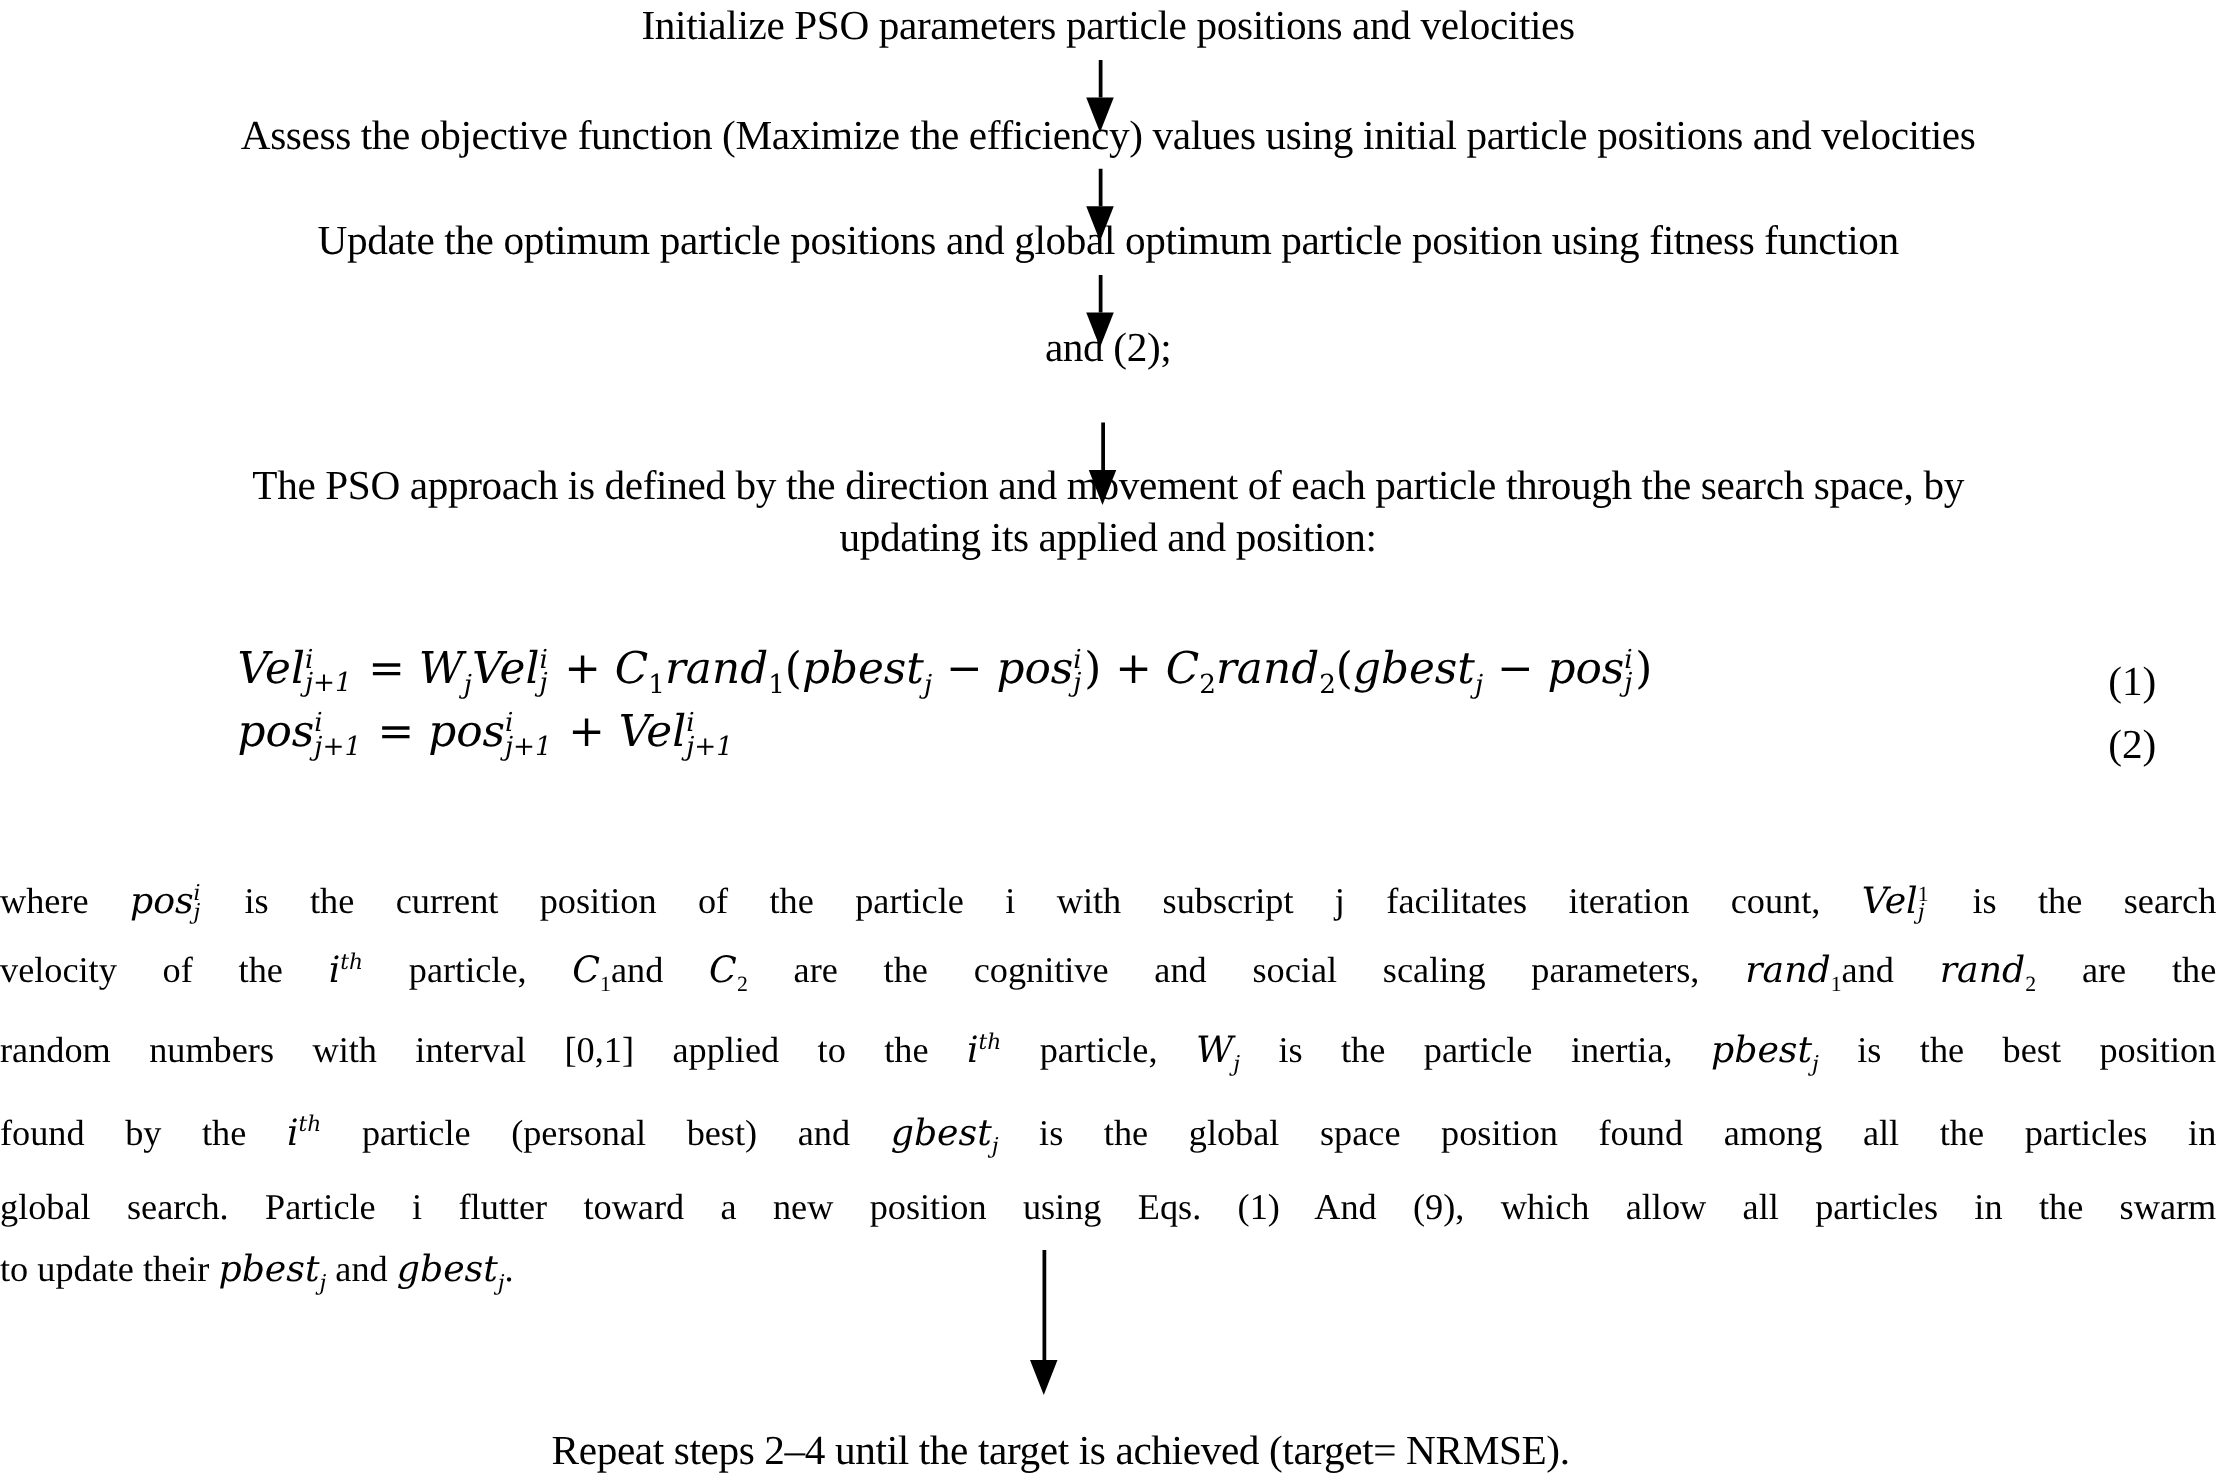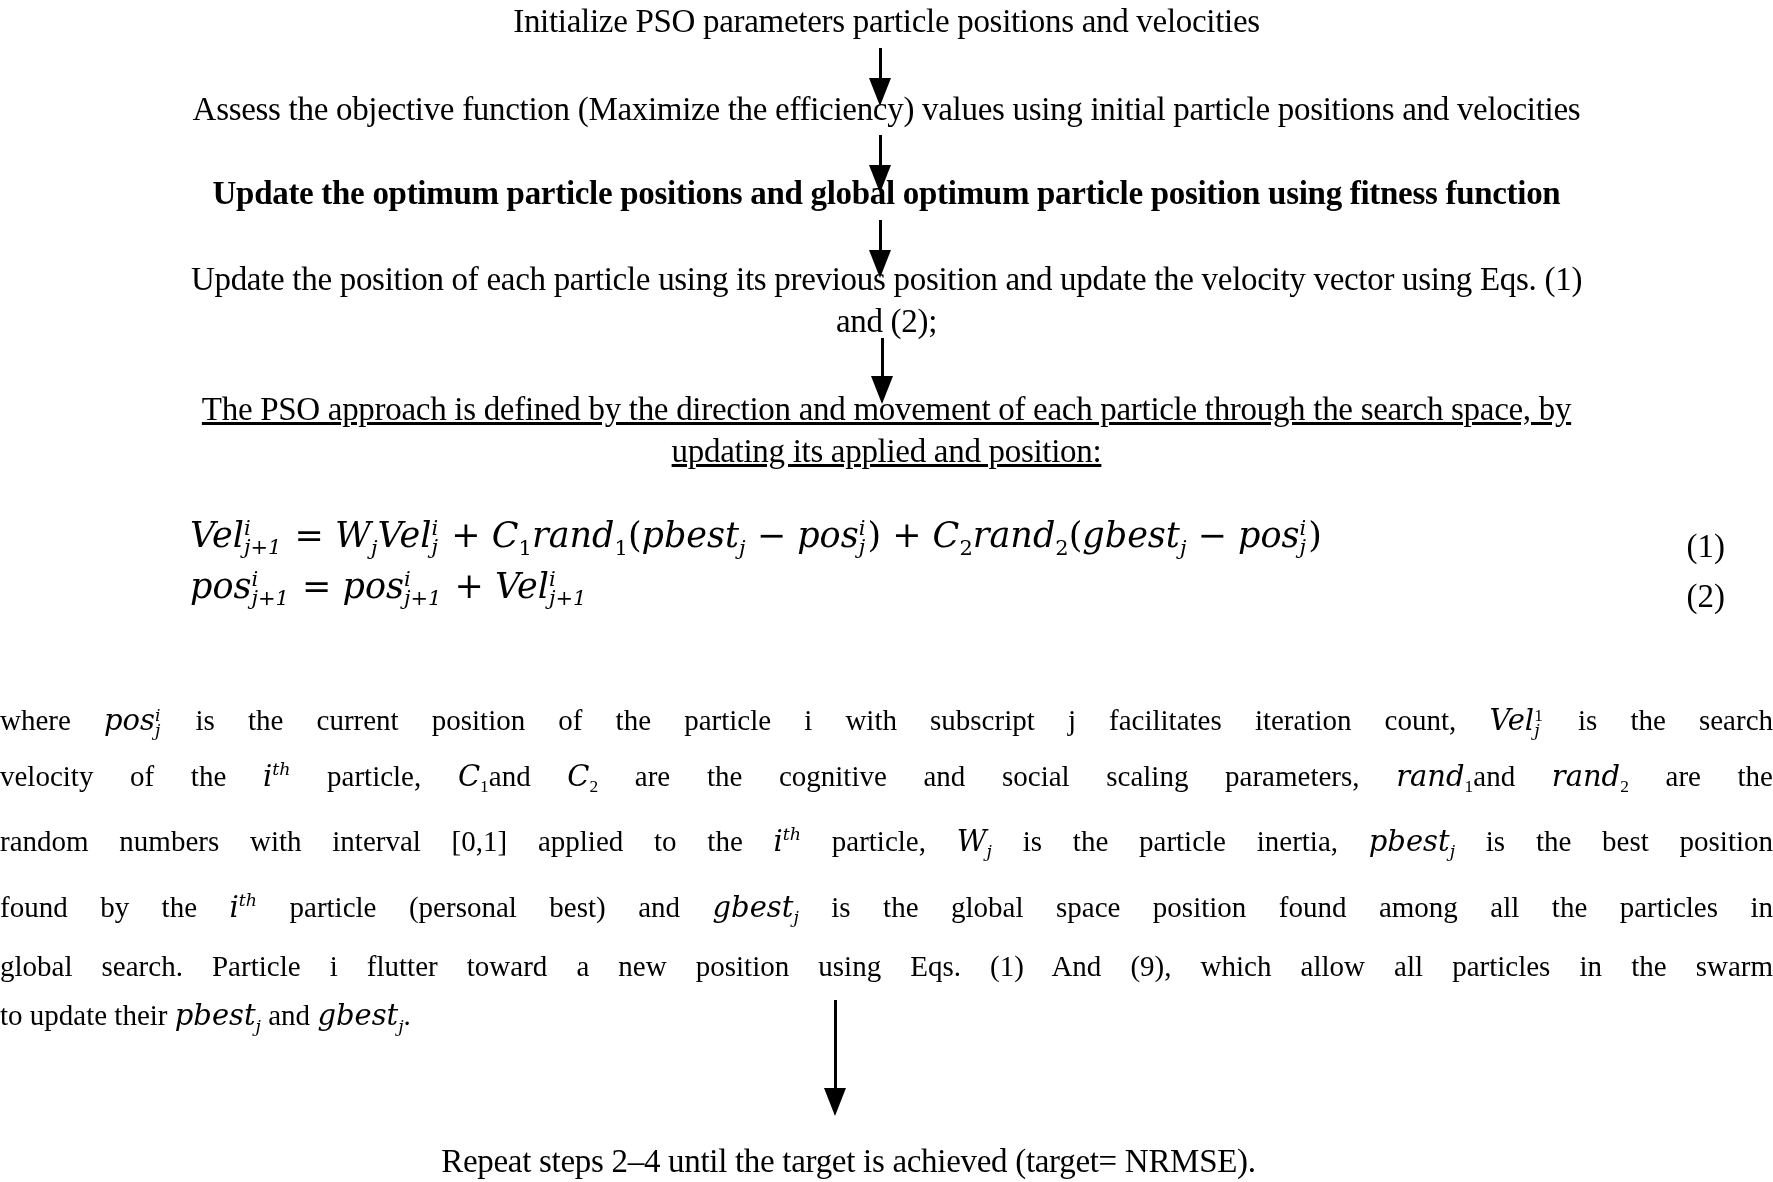--- a/index.html
+++ b/index.html
@@ -41,36 +41,35 @@
   <div class="shaft" style="height:30px;"></div>
     <div class="head" style="top:30px;"></div>
 </div>
 
 <div class="step" style="top:88px;">Assess the objective function (Maximize the efficiency) values using initial particle positions and velocities</div>
 <div class="arrow" style="left:880px; top:135px;">
   <div class="shaft" style="height:30px;"></div>
     <div class="head" style="top:30px;"></div>
 </div>
 
-<div class="step" style="top:172px;font-weight:bold;">Update the optimum particle positions and global optimum particle position using fitness function</div>
+<div class="step" style="top:172px;">Update the optimum particle positions and global optimum particle position using fitness function</div>
 <div class="arrow" style="left:880px; top:220px;">
   <div class="shaft" style="height:30px;"></div>
     <div class="head" style="top:30px;"></div>
 </div>
 
 <div class="step" style="top:258px;">
-  <div>Update the position of each particle using its previous position and update the velocity vector using Eqs. (1)</div>
   <div>and (2);</div>
 </div>
 <div class="arrow" style="left:882px; top:338px;">
   <div class="shaft" style="height:40px;"></div>
     <div class="head" style="top:38px;"></div>
 </div>
 
-<div class="step" style="top:388px;text-decoration:underline;">
+<div class="step" style="top:368px;">
   <div>The PSO approach is defined by the direction and movement of each particle through the search space, by</div>
   <div>updating its applied and position:</div>
 </div>
 
 <div class="eq-row" style="top:515px;">
   <span>Vel</span><span class="supsub"><span>i</span><span>j+1</span></span><span style="font-style:normal"> = </span><span>W</span><span class="dn">j</span><span>Vel</span><span class="supsub"><span>i</span><span>j</span></span><span style="font-style:normal"> + </span><span>C</span><span class="dn" style="font-style:normal">1</span><span>rand</span><span class="dn" style="font-style:normal">1</span><span style="font-style:normal">(</span><span>pbest</span><span class="dn">j</span><span style="font-style:normal"> − </span><span>pos</span><span class="supsub"><span>i</span><span>j</span></span><span style="font-style:normal">)</span><span style="font-style:normal"> + </span><span>C</span><span class="dn" style="font-style:normal">2</span><span>rand</span><span class="dn" style="font-style:normal">2</span><span style="font-style:normal">(</span><span>gbest</span><span class="dn">j</span><span style="font-style:normal"> − </span><span>pos</span><span class="supsub"><span>i</span><span>j</span></span><span style="font-style:normal">)</span>
 </div>
 <div class="eq-num" style="top:528px; right:48px; position:absolute;">(1)</div>
 
 <div class="eq-row" style="top:566px;">

